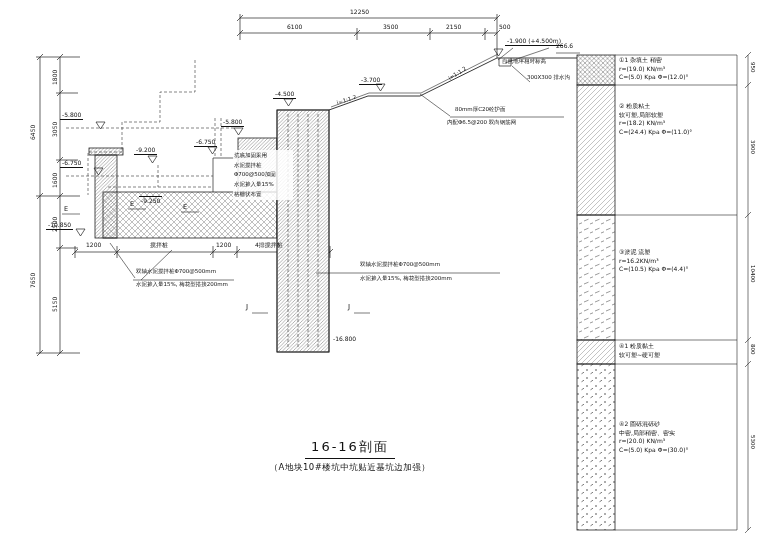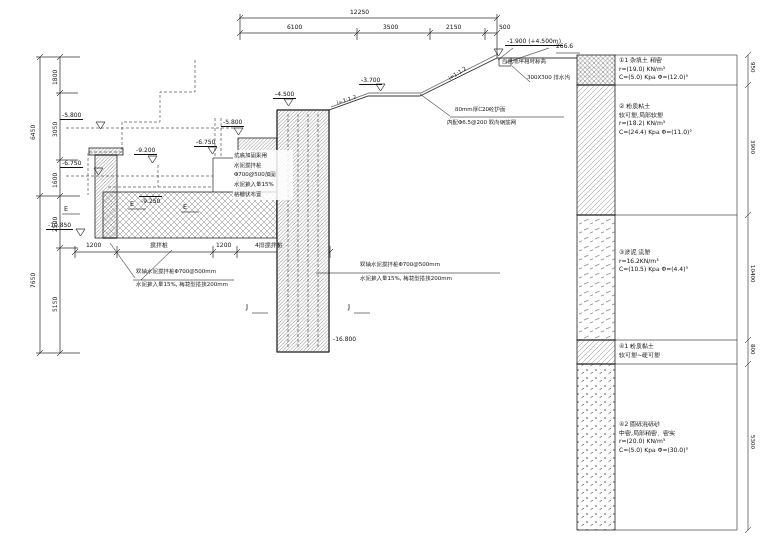--- a/index.html
+++ b/index.html
@@ -211,15 +211,17 @@
     <div>C=(5.0) Kpa Φ=(30.0)°</div>
   </div>
 
   <div class="lbl t5 rotR" style="left:756px;top:62px;">950</div>
   <div class="lbl t5 rotR" style="left:756px;top:140px;">3900</div>
   <div class="lbl t5 rotR" style="left:756px;top:265px;">10400</div>
   <div class="lbl t5 rotR" style="left:756px;top:344px;">800</div>
   <div class="lbl t5 rotR" style="left:756px;top:435px;">5300</div>
 
   <div class="titlebox">
+    <span class="main">16-16剖面</span>
+    <div class="sub">（A地块10#楼坑中坑贴近基坑边加强）</div>
   </div>
 
 </div>
 
 </body></html>

